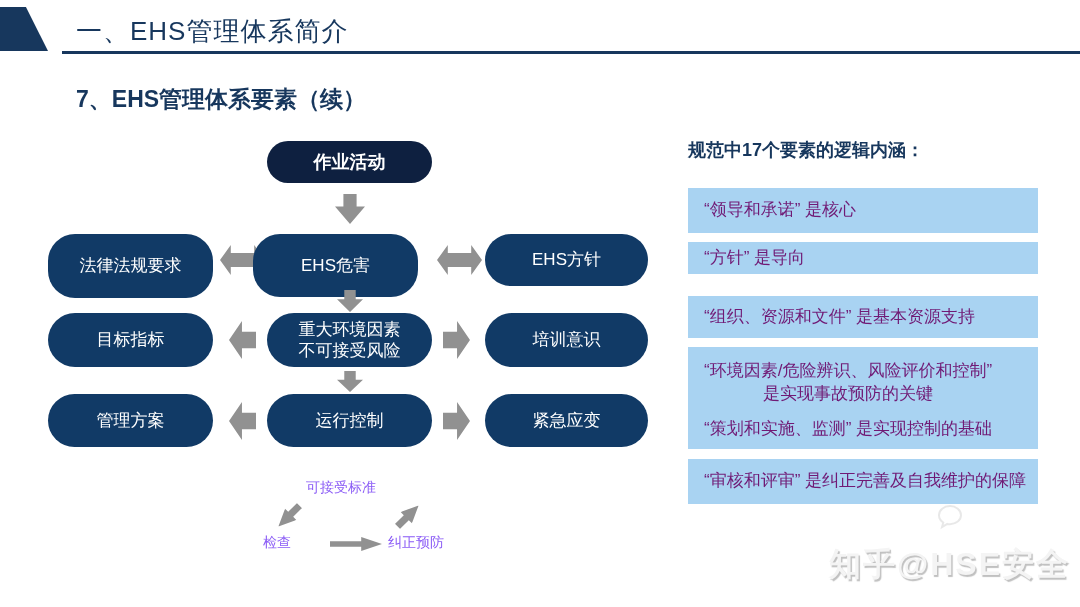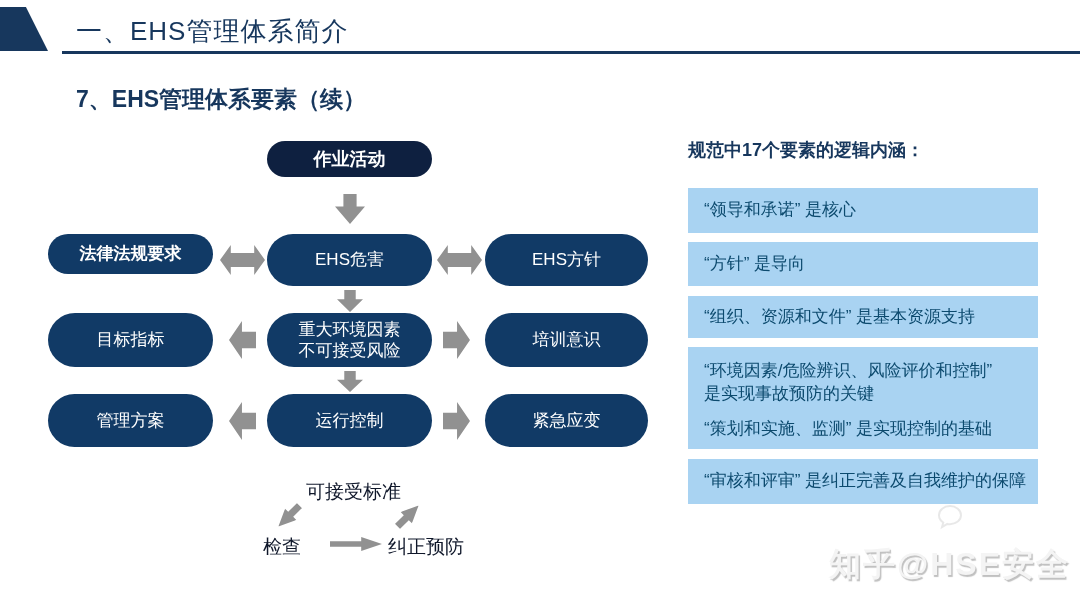--- a/index.html
+++ b/index.html
@@ -29,28 +29,28 @@
   }
   .pill-dark{background:#0e2040;font-weight:700;font-size:18px;}
   
   .arr{position:absolute;background:#919191;}
   .arr-down{clip-path:polygon(28% 0,72% 0,72% 42%,100% 42%,50% 100%,0 42%,28% 42%);}
   .arr-left{clip-path:polygon(100% 28%,48% 28%,48% 0,0 50%,48% 100%,48% 72%,100% 72%);}
   .arr-right{clip-path:polygon(0 28%,52% 28%,52% 0,100% 50%,52% 100%,52% 72%,0 72%);}
   .arr-double{clip-path:polygon(0 50%,24% 0,24% 27%,76% 27%,76% 0,100% 50%,76% 100%,76% 73%,24% 73%,24% 100%);}
   .arr-right-slim{clip-path:polygon(0 30%,60% 30%,60% 0,100% 50%,60% 100%,60% 70%,0 70%);}
   
-  .cycle-label{position:absolute;font-size:19px;color:#0f172a;white-space:nowrap;}
+  .cycle-label{position:absolute;font-size:14px;color:#8b5cf6;white-space:nowrap;}
   
   .panel-heading{
     position:absolute;left:688px;top:138px;font-size:18px;font-weight:700;color:#17375d;
     white-space:nowrap;
   }
   .bar{
-    position:absolute;left:688px;width:350px;background:#a9d3f2;color:#0c4a6e;
+    position:absolute;left:688px;width:350px;background:#a9d3f2;color:#701a75;
     display:flex;align-items:center;font-size:17px;line-height:1.35;
     padding-left:16px;box-sizing:border-box;white-space:pre-line;
   }
   
   .watermark{
     position:absolute;right:10px;bottom:20px;display:flex;align-items:center;gap:4px;
     font-size:32px;font-weight:700;letter-spacing:2px;
     color:#f4f4f4;text-shadow:1.5px 1.5px 1px #c0c0c0,-1px -1px 1px #ffffff;flex-direction:column;
   }
   .watermark svg{opacity:.55;}
@@ -58,27 +58,27 @@
 </head>
 <body>
 
 <div class="slide">
 
   <div class="hdr-trapezoid"></div>
   <div class="hdr-title">一、EHS管理体系简介</div>
   <div class="hdr-line"></div>
   <div class="sub-title">7、EHS管理体系要素（续）</div>
 
-  <div class="pill pill-dark" style="left:267px;top:141px;width:165px;height:36px;border-radius:21px;text-align:right;">作业活动</div>
+  <div class="pill pill-dark" style="left:267px;top:141px;width:165px;height:42px;border-radius:21px;text-align:right;">作业活动</div>
 
   <div class="arr arr-down" style="left:335px;top:194px;width:30px;height:30px;"></div>
 
-  <div class="pill" style="left:48px;top:234px;width:165px;height:40px;font-weight:bold;">法律法规要求</div>
+  <div class="pill" style="left:48px;top:234px;width:165px;height:64px;">法律法规要求</div>
   <div class="arr arr-double" style="left:220px;top:245px;width:45px;height:30px;"></div>
-  <div class="pill" style="left:267px;top:234px;width:165px;height:52px;">EHS危害</div>
+  <div class="pill" style="left:253px;top:234px;width:165px;height:63px;">EHS危害</div>
   <div class="arr arr-double" style="left:437px;top:245px;width:45px;height:30px;"></div>
   <div class="pill" style="left:485px;top:234px;width:163px;height:52px;">EHS方针</div>
 
   <div class="arr arr-down" style="left:337px;top:290px;width:26px;height:22px;"></div>
 
   <div class="pill" style="left:48px;top:313px;width:165px;height:54px;">目标指标</div>
   <div class="arr arr-left" style="left:229px;top:321px;width:27px;height:38px;"></div>
   <div class="pill" style="left:267px;top:313px;width:165px;height:54px;">重大环境因素
 不可接受风险</div>
   <div class="arr arr-right" style="left:443px;top:321px;width:27px;height:38px;"></div>
@@ -94,23 +94,23 @@
 
   <div class="cycle-label" style="left:306px;top:479px;">可接受标准</div>
   <div class="arr arr-down" style="left:281px;top:501px;width:16px;height:30px;transform:rotate(45deg);"></div>
   <div class="cycle-label" style="left:263px;top:534px;">检查</div>
   <div class="arr arr-right-slim" style="left:330px;top:537px;width:52px;height:14px;"></div>
   <div class="cycle-label" style="left:388px;top:534px;">纠正预防</div>
   <div class="arr arr-down" style="left:400px;top:501px;width:16px;height:30px;transform:rotate(225deg);"></div>
 
   <div class="panel-heading">规范中17个要素的逻辑内涵：</div>
   <div class="bar" style="top:188px;height:45px;">“领导和承诺” 是核心</div>
-  <div class="bar" style="top:242px;height:44px;">“方针” 是导向</div>
+  <div class="bar" style="top:242px;height:32px;">“方针” 是导向</div>
   <div class="bar" style="top:296px;height:42px;">“组织、资源和文件” 是基本资源支持</div>
-  <div class="bar" style="top:347px;height:72px;">“环境因素/危险辨识、风险评价和控制”
+  <div class="bar" style="top:347px;height:72px;text-align:center;">“环境因素/危险辨识、风险评价和控制”
 是实现事故预防的关键</div>
   <div class="bar" style="top:409px;height:40px;">“策划和实施、监测” 是实现控制的基础</div>
   <div class="bar" style="top:459px;height:45px;">“审核和评审” 是纠正完善及自我维护的保障</div>
 
   <div class="watermark">
     <span>
       <svg width="28" height="28" viewBox="0 0 28 28">
         <path d="M14 3C7.9 3 3 7 3 12.2c0 3 1.7 5.6 4.3 7.3L6 24l5.3-3.1c.9.2 1.8.3 2.7.3 6.1 0 11-4 11-9S20.1 3 14 3z" fill="none" stroke="#d6d6d6" stroke-width="2"></path>
       </svg>
     </span>

